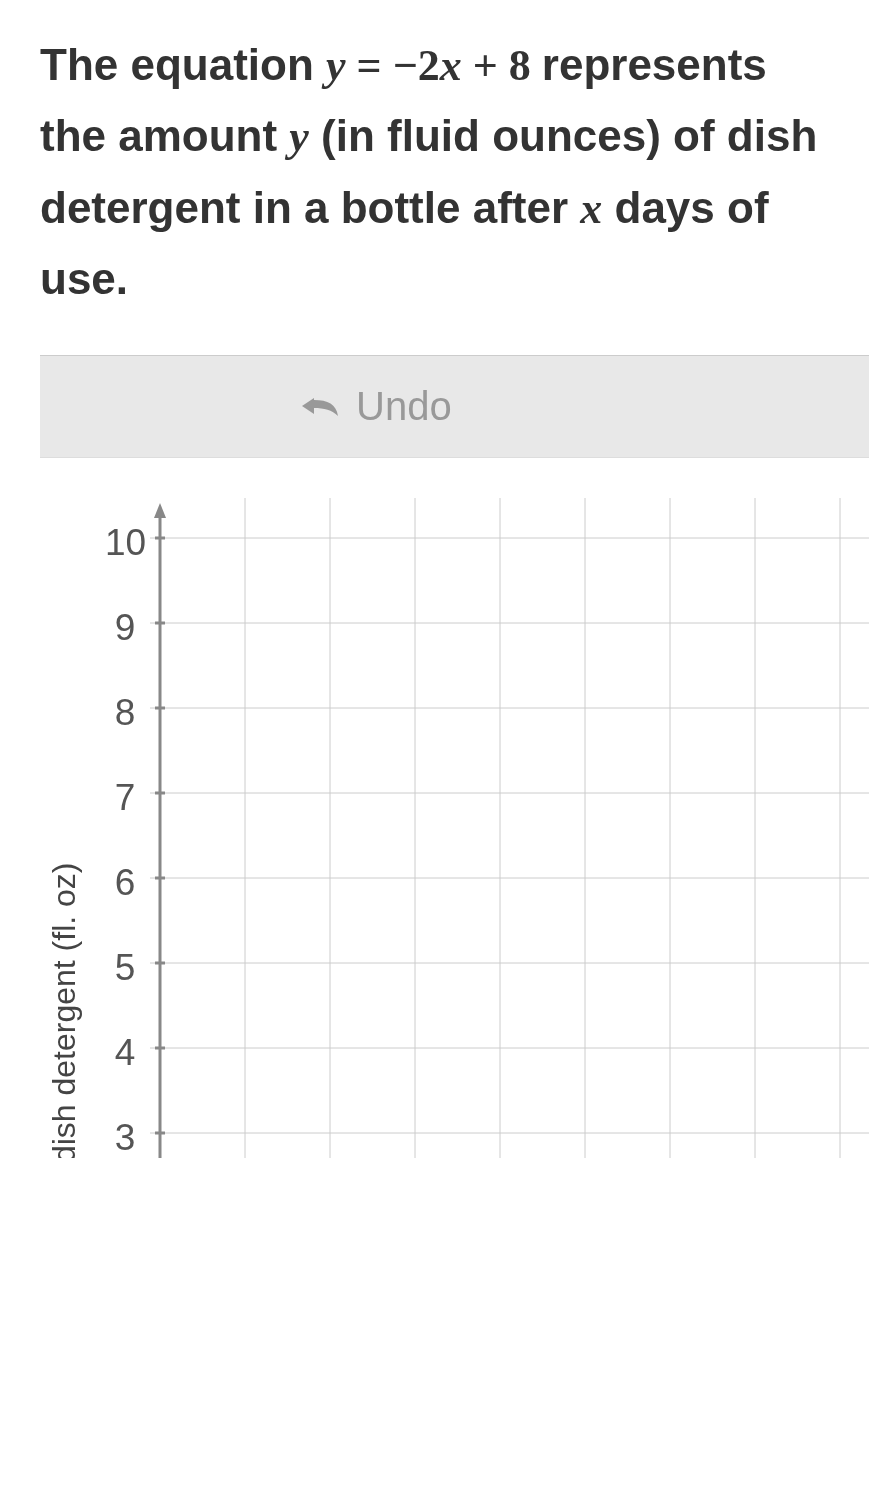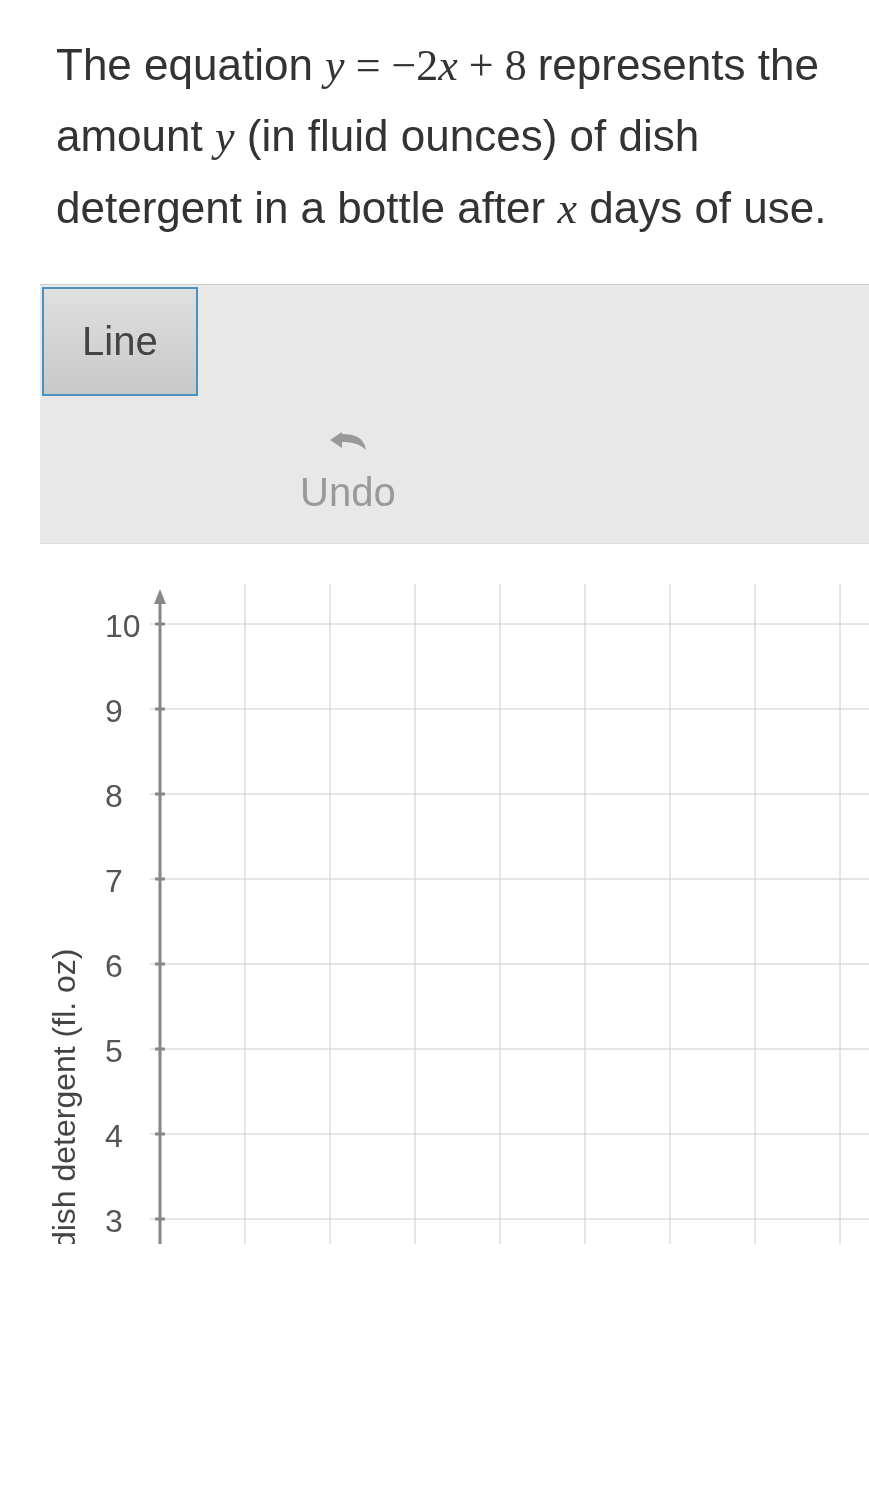--- a/index.html
+++ b/index.html
@@ -6,25 +6,25 @@
       margin: 0;
       padding: 0;
       box-sizing: border-box;
     }
     body {
       font-family: -apple-system, BlinkMacSystemFont, "Helvetica Neue", Arial, sans-serif;
       width: 869px;
       background: #fff;
     }
     .question {
-      padding: 30px 40px 40px 56px;
+      padding: 30px 40px 40px 40px;
       font-size: 44px;
       line-height: 1.6;
       color: #333;
-      font-weight: 400;
+      font-weight: 700;
     }
     .math-var {
       font-family: Georgia, "Times New Roman", serif;
       font-style: italic;
     }
     .math-eq {
       font-family: Georgia, "Times New Roman", serif;
     }
     .toolbar-wrap {
       background: #e8e8e8;
@@ -66,21 +66,20 @@
     .undo-btn, .redo-btn {
       display: flex;
       align-items: center;
       gap: 16px;
       font-size: 40px;
       color: #999;
       font-weight: 300;
       cursor: pointer;
     }
     .undo-btn {
-      flex-direction: column;
     }
     .icon-move {
       width: 36px;
       height: 36px;
     }
     .icon-arrow {
       width: 40px;
       height: 28px;
     }
     .graph-container {
@@ -110,41 +109,38 @@
       height: 700px;
       overflow: hidden;
     }
     .graph-svg {
       position: absolute;
       top: 0;
       left: 0;
     }
     .tick-label {
       position: absolute;
-      font-size: 32px;
+      font-size: 37px;
       color: #555;
-      text-align: left;
+      text-align: center;
       width: 40px;
     }
   </style>
 </head>
 <body>
 
 <div class="question">
   <span>The equation</span>
   <span class="math-eq">
     <span class="math-var">y</span><span> = </span><span>−2</span><span class="math-var">x</span><span> + 8</span>
   </span><span> represents the amount </span><span class="math-var">y</span><span> (in fluid ounces) of dish detergent in a bottle after </span><span class="math-var">x</span><span> days of use.</span>
 </div>
 
 <div class="toolbar-wrap">
   <div class="toolbar-row1">
-    <div class="tool-btn tool-line">
-      <span>Line</span>
-    </div>
   </div>
   <div class="toolbar-row2">
     <div class="spacer-left"></div>
     <div class="undo-btn">
       <svg class="icon-arrow" viewBox="0 0 40 24">
         <path fill="#999" d="M14 4 L2 12 L14 20 L14 14 C24 14 32 16 38 22 C36 10 28 6 14 6 Z"></path>
       </svg>
       <span>Undo</span>
     </div>
   </div>

